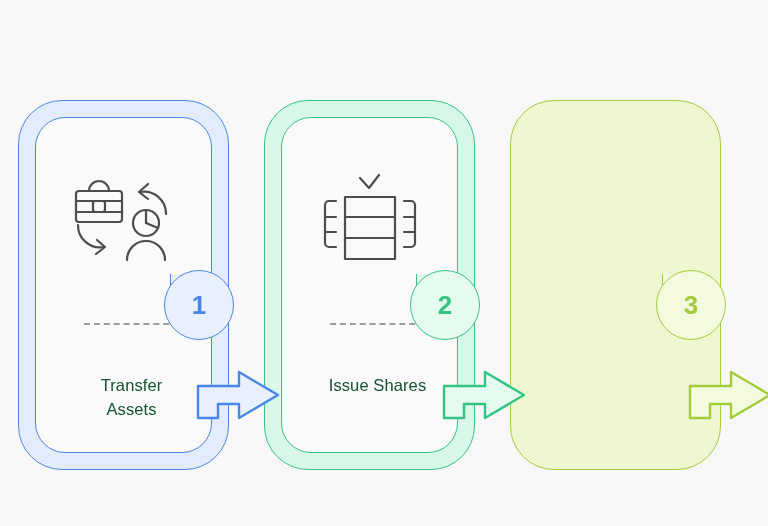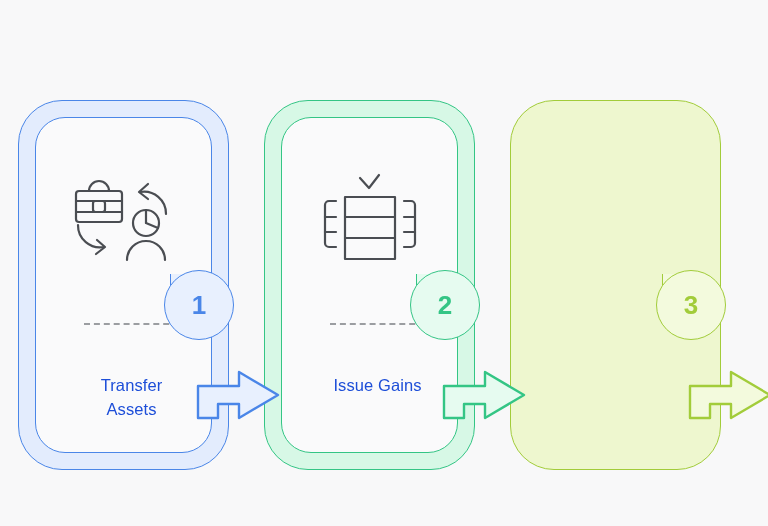--- a/index.html
+++ b/index.html
@@ -67,21 +67,21 @@
     border-top: 2px dashed #9b9da1;
   }
   .card-label {
     position: absolute;
     left: 36px;
     right: 20px;
     top: 255px;
     text-align: center;
     font-size: 16.5px;
     line-height: 24px;
-    color: #1d4ed8;
+    color: #14532d;
     letter-spacing: 0.1px;
     white-space: pre-line;
   }
   .badge {
     position: absolute;
     width: 70px;
     height: 70px;
     border-radius: 50%;
     border-style: solid;
     border-width: 1.8px;
@@ -170,21 +170,21 @@
             <line x1="7" y1="62" x2="18" y2="62"></line>
 
             <path d="M86 31 h7 a4 4 0 0 1 4 4 v38 a4 4 0 0 1 -4 4 h-7"></path>
             <line x1="86" y1="47" x2="97" y2="47"></line>
             <line x1="86" y1="62" x2="97" y2="62"></line>
           </g>
         </svg>
       </div>
 
       <div class="divider"></div>
-      <div class="card-label">Issue Gains</div>
+      <div class="card-label">Issue Shares</div>
     </div>
 
     <div class="badge-stem" id="stem-2" style="left: 152px; top: 174px; background: rgb(230, 251, 240); border-left: 1.8px solid rgb(52, 197, 133); border-right: 1.8px solid rgb(52, 197, 133);"></div>
     <div class="badge" id="badge-2" style="left: 146px; top: 170px; border-color: rgb(52, 197, 133); background: rgb(230, 251, 240); color: rgb(52, 197, 133);">
       <span>2</span>
     </div>
   </div>
 
   <div class="card" id="card-3" style="left:510px;">
     <div class="card-outer" id="card-3-outer" style="border-color: rgb(162, 204, 58); background: rgb(238, 247, 207);"></div>

